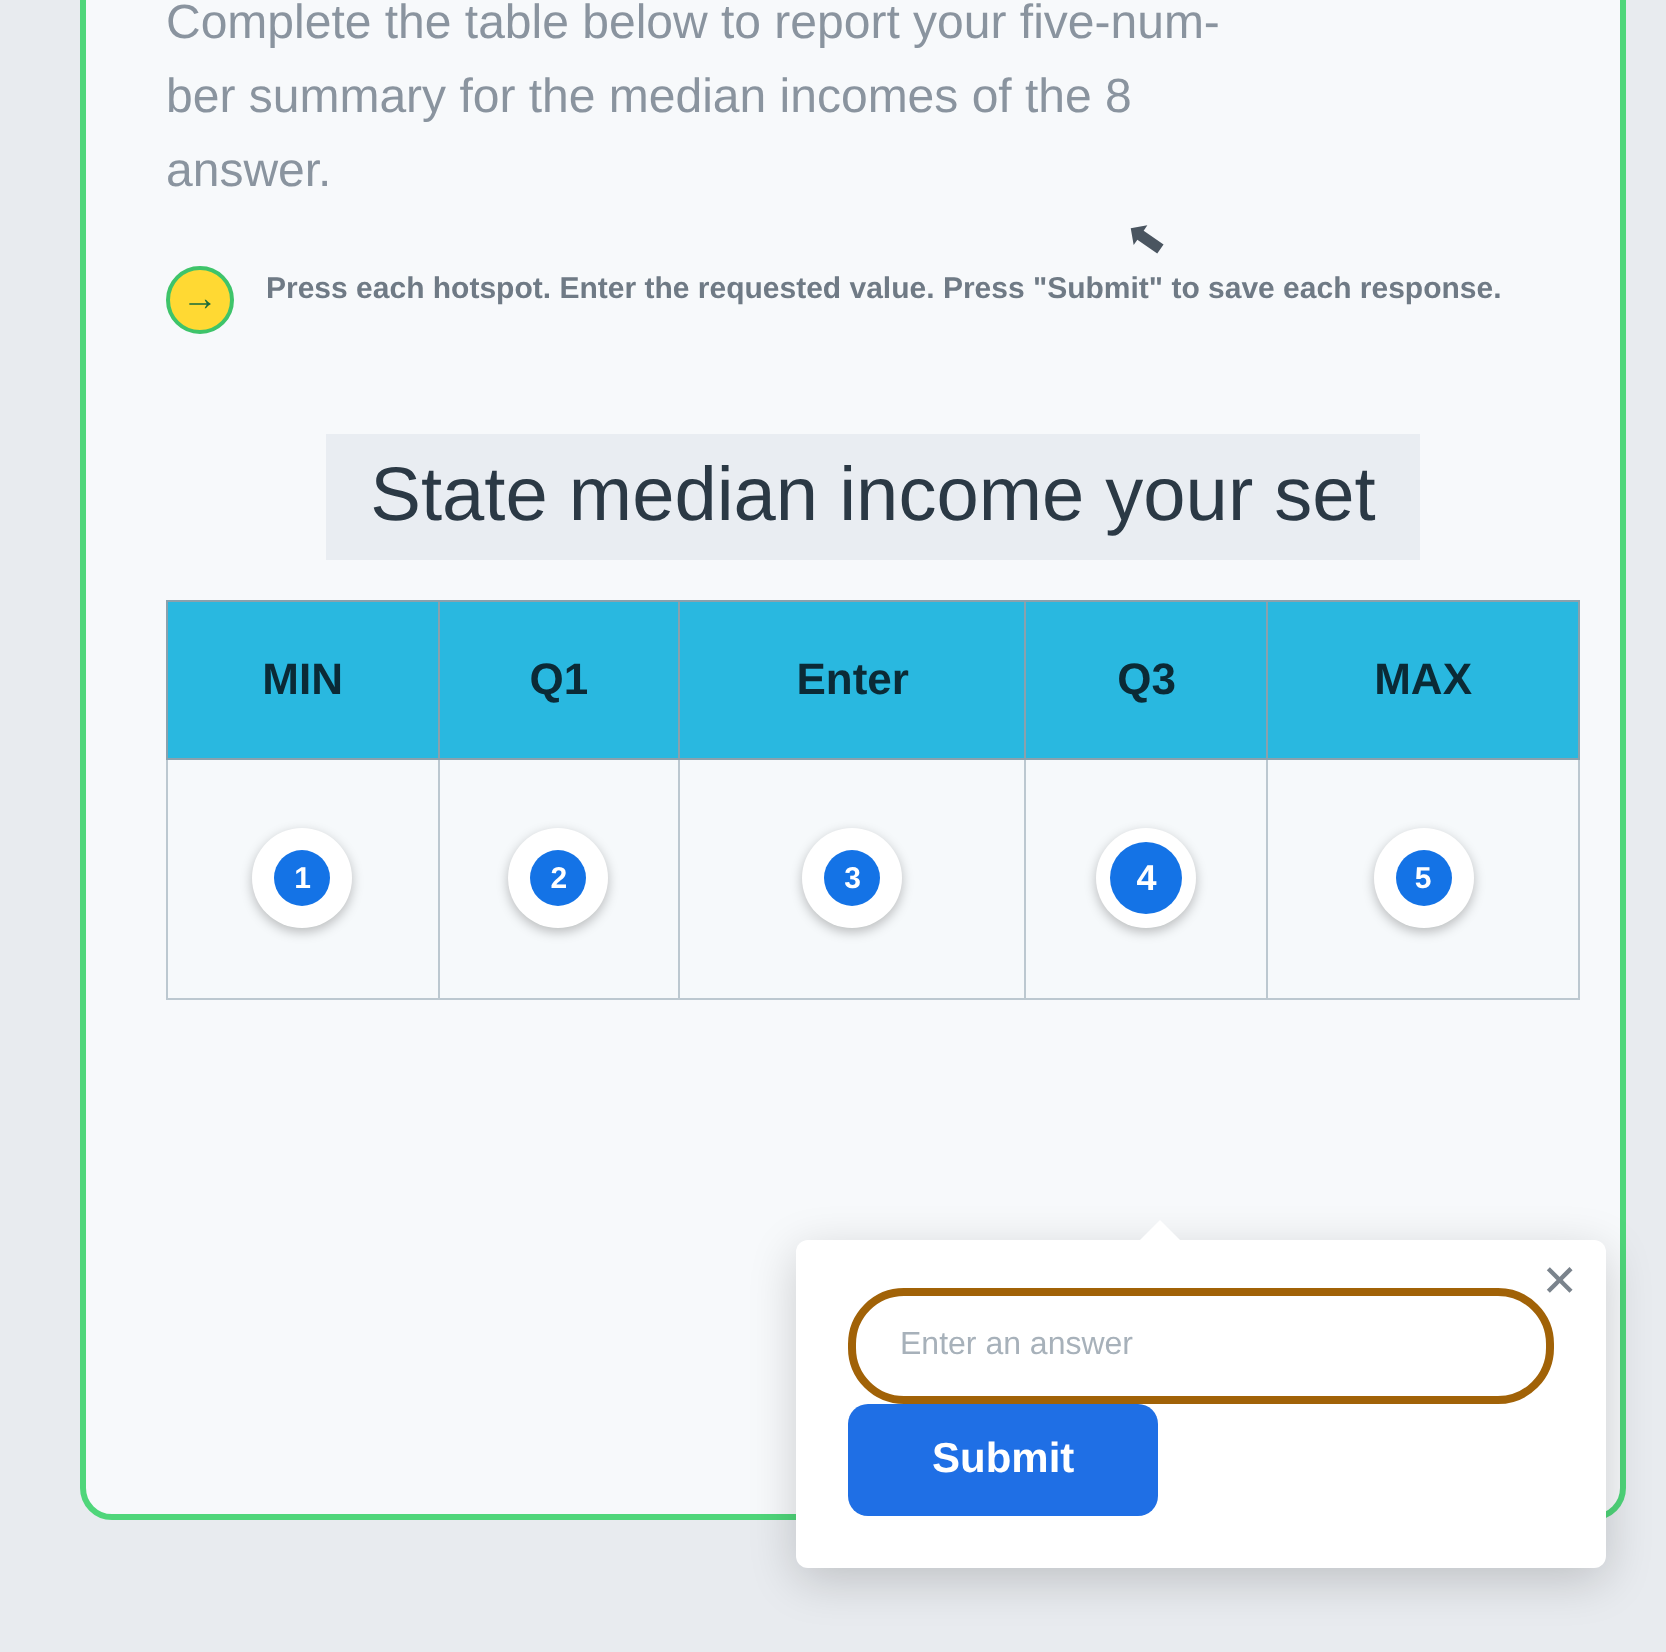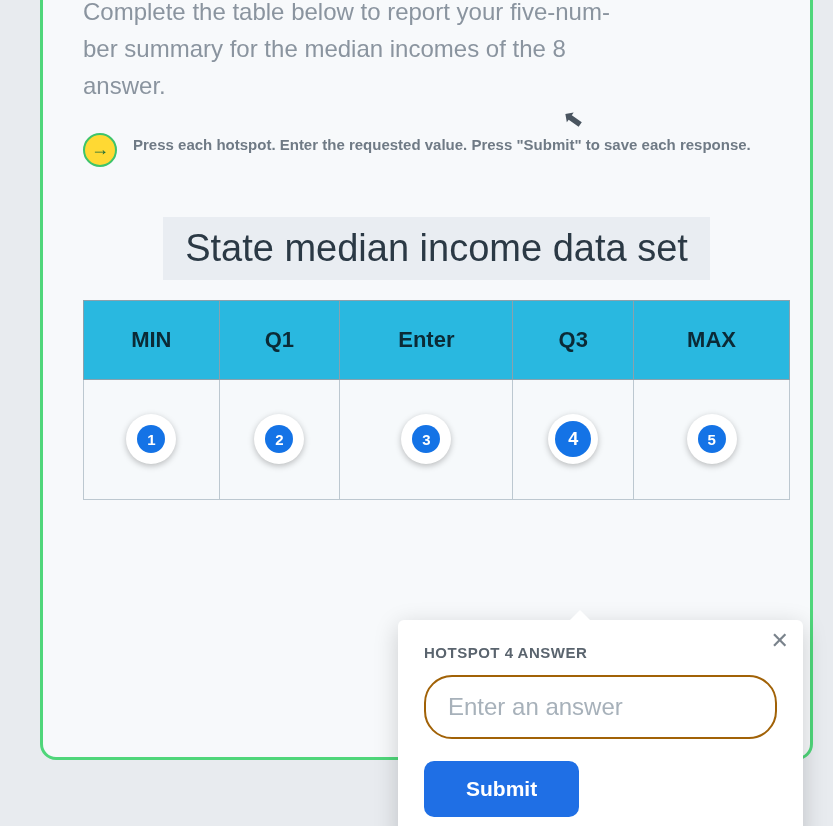--- a/index.html
+++ b/index.html
@@ -148,30 +148,29 @@
   }
   .popover-label {
     font-size: 15px;
     font-weight: 700;
     letter-spacing: 0.5px;
     color: #5a646e;
     margin-bottom: 14px;
   }
   .popover-input {
     width: 100%;
-    border: 2px solid #a16207;
+    border: 4px solid #a16207;
     border-radius: 28px;
     padding: 16px 22px;
-    font-size: 24px;
+    font-size: 16px;
     color: #333;
     outline: none;
   }
   .popover-input::placeholder { color: #a7b1ba; }
   .submit-btn {
-    margin-top: 22px;
     background: #1f6fe5;
     color: #fff;
     border: none;
     border-radius: 10px;
     padding: 16px 42px;
     font-size: 21px;
     font-weight: 600;
     cursor: pointer;
   }
   .pointer-tip {
@@ -197,21 +196,21 @@
 
   <div class="hint-row">
     <div class="hint-icon">
       <span>→</span>
     </div>
     <div class="hint-text">Press each hotspot. Enter the requested value. Press "Submit" to save each response.</div>
   </div>
 
   <span class="cursor">⬉</span>
 
-  <div class="data-title">State median income data set</div>
+  <div class="data-title">State median income your set</div>
 
   <table class="tbl">
     <thead>
       <tr>
         <th>MIN</th>
         <th>Q1</th>
         <th>Enter</th>
         <th>Q3</th>
         <th>MAX</th>
       </tr>
@@ -247,16 +246,15 @@
     </tbody>
   </table>
 
 </div>
 
 <div class="popover">
   <div class="pointer-tip"></div>
   <button class="popover-close">
     <span>✕</span>
   </button>
-  <div class="popover-label">HOTSPOT 4 ANSWER</div>
   <input class="popover-input" type="text" placeholder="Enter an answer" style="">
   <button class="submit-btn">Submit</button>
 </div>
 
 </body></html>

